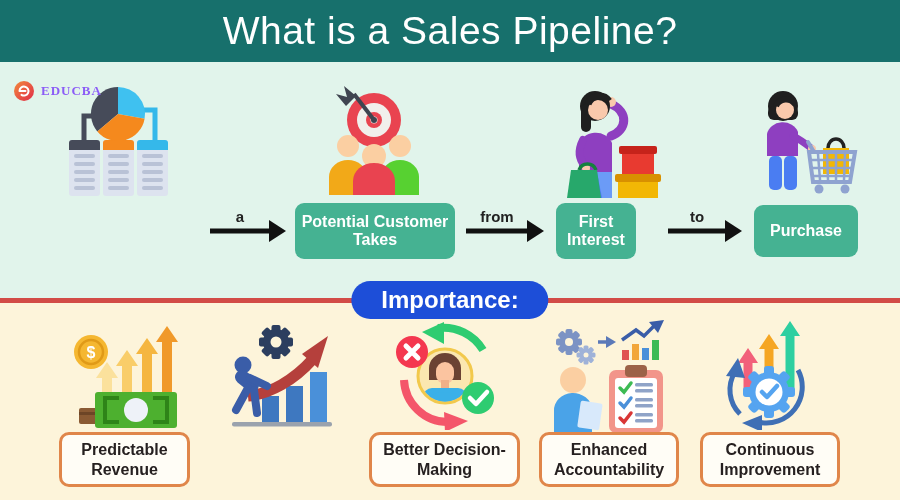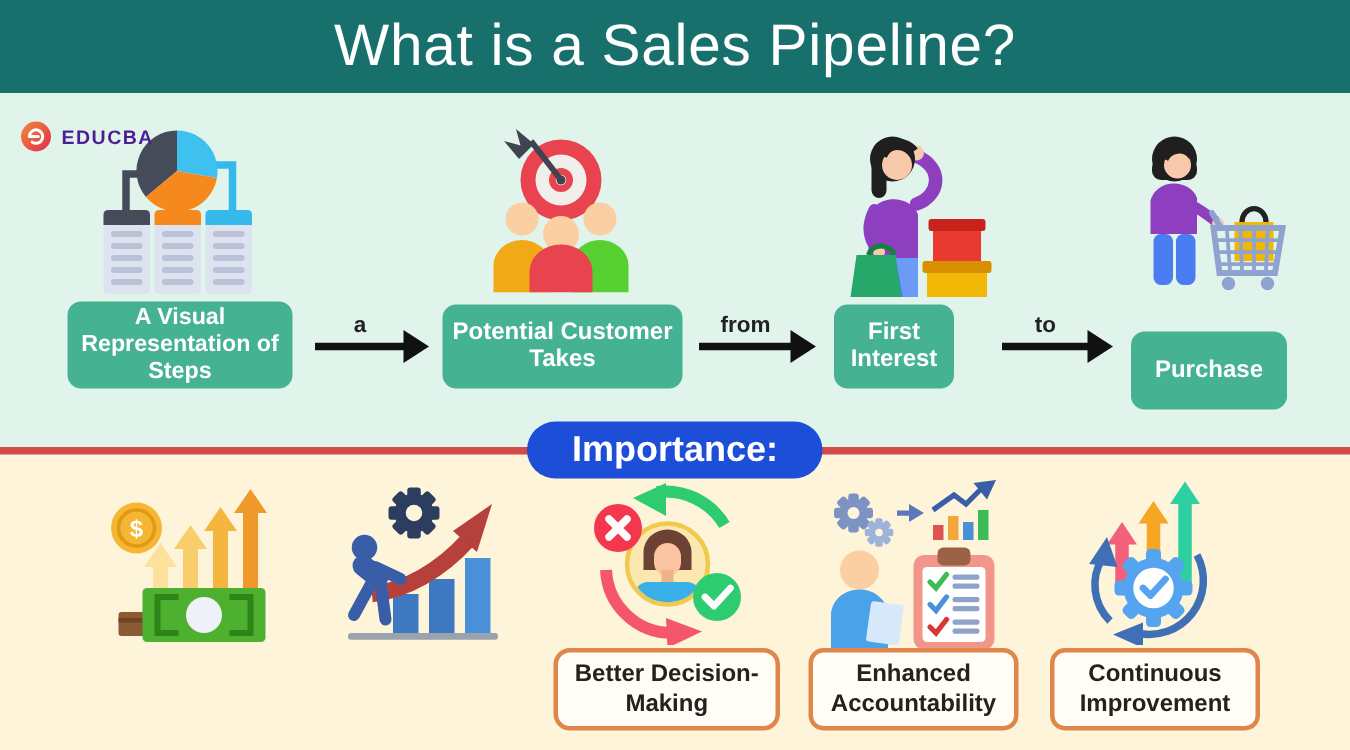--- a/index.html
+++ b/index.html
@@ -11,30 +11,30 @@
             display:flex; align-items:center; justify-content:center; }
   .header .title { color:#fff; font-size:39px; font-weight:normal; letter-spacing:0.5px; }
 
   
   .def-section { position:absolute; left:0; top:62px; width:900px; height:236px; background:#e1f4eb; }
   .imp-section { position:absolute; left:0; top:303px; width:900px; height:197px; background:#fdf4da; }
   .divider-line { position:absolute; left:0; top:298px; width:900px; height:5px; background:#d24b46; z-index:3; }
 
   
   .brand { position:absolute; left:13px; top:80px; display:flex; align-items:center; gap:6px; z-index:2; }
-  .brand .brand-text { font-size:13px; font-weight:bold; color:#4c1d95; letter-spacing:1px; }
+  .brand .brand-text { font-size:13px; font-weight:bold; color:#8b5cf6; letter-spacing:1px;font-family:Liberation Serif, serif; }
 
   
   .step-box { position:absolute; background:#45b292; border-radius:9px; color:#fff;
               display:flex; align-items:center; justify-content:center; text-align:center;
               font-weight:bold; line-height:1.15; z-index:2; }
   .step-1 { left:45px;  top:201px; width:150px; height:58px; font-size:15.5px; }
   .step-2 { left:295px; top:203px; width:160px; height:56px; font-size:16px; }
   .step-3 { left:556px; top:203px; width:80px; height:56px; font-size:16px; }
-  .step-4 { left:754px; top:221px; width:104px; height:52px; font-size:16px; }
+  .step-4 { left:754px; top:205px; width:104px; height:52px; font-size:16px; }
 
   
   .flow-arrow { position:absolute; height:60px; z-index:1; }
   .fa-1 { left:208px; top:201px; width:78px; }
   .fa-2 { left:464px; top:201px; width:80px; }
   .fa-3 { left:666px; top:201px; width:76px; }
   .flow-arrow .shaft { position:absolute; left:2px; right:16px; top:50%; height:5px; background:#111; transform:translateY(-50%); }
   .flow-arrow .head  { position:absolute; right:0; top:50%; transform:translateY(-50%); width:0; height:0;
                        border-left:17px solid #111; border-top:11px solid transparent; border-bottom:11px solid transparent; }
   .flow-arrow .conn-label { position:absolute; left:0; right:14px; bottom:36px; text-align:center;
@@ -170,23 +170,20 @@
     <rect x="78" y="64" width="26" height="26" fill="#f2b705"></rect>
     <path d="M83 64 a8 9 0 0 1 16 0" stroke="#222" stroke-width="3.5" fill="none"></path>
     <path d="M63 58 l6 10" stroke="#8fa3d0" stroke-width="4" stroke-linecap="round"></path>
     <path d="M64 68 h46 l-5 30 h-37 z" fill="none" stroke="#8fa3d0" stroke-width="4"></path>
     <path d="M73 70 l2 26 M82 70 l1 26 M91 70 l0 26 M100 70 l-1 26" stroke="#8fa3d0" stroke-width="2.5"></path>
     <path d="M65 76 h44 M66 84 h42 M67 92 h40" stroke="#8fa3d0" stroke-width="2.5"></path>
     <circle cx="74" cy="105" r="4.5" fill="#8fa3d0"></circle>
     <circle cx="100" cy="105" r="4.5" fill="#8fa3d0"></circle>
   </svg>
 
-  <div class="step-box step-1">
-    <span>A Visual Representation of Steps</span>
-  </div>
   <div class="flow-arrow fa-1">
     <span class="conn-label">a</span>
     <div class="shaft"></div>
     <div class="head"></div>
   </div>
   <div class="step-box step-2">
     <span>Potential Customer Takes</span>
   </div>
   <div class="flow-arrow fa-2">
     <span class="conn-label">from</span>
@@ -325,20 +322,23 @@
         <rect x="-5" y="-26" width="10" height="52" rx="3" transform="rotate(45)"></rect>
         <rect x="-5" y="-26" width="10" height="52" rx="3" transform="rotate(90)"></rect>
         <rect x="-5" y="-26" width="10" height="52" rx="3" transform="rotate(135)"></rect>
         <circle r="20"></circle>
       </g>
       <circle r="13.5" fill="#ffffff"></circle>
       <path d="M-7 0 l5 5 l10 -11" stroke="#55a4f0" stroke-width="4.5" fill="none" stroke-linecap="round" stroke-linejoin="round"></path>
     </g>
   </svg>
 
+  <div class="imp-label il-1">
+    <span>Predictable Revenue</span>
+  </div>
   <div class="imp-label il-3">
     <span>Better Decision-Making</span>
   </div>
   <div class="imp-label il-4">
     <span>Enhanced Accountability</span>
   </div>
   <div class="imp-label il-5">
     <span>Continuous Improvement</span>
   </div>
 

